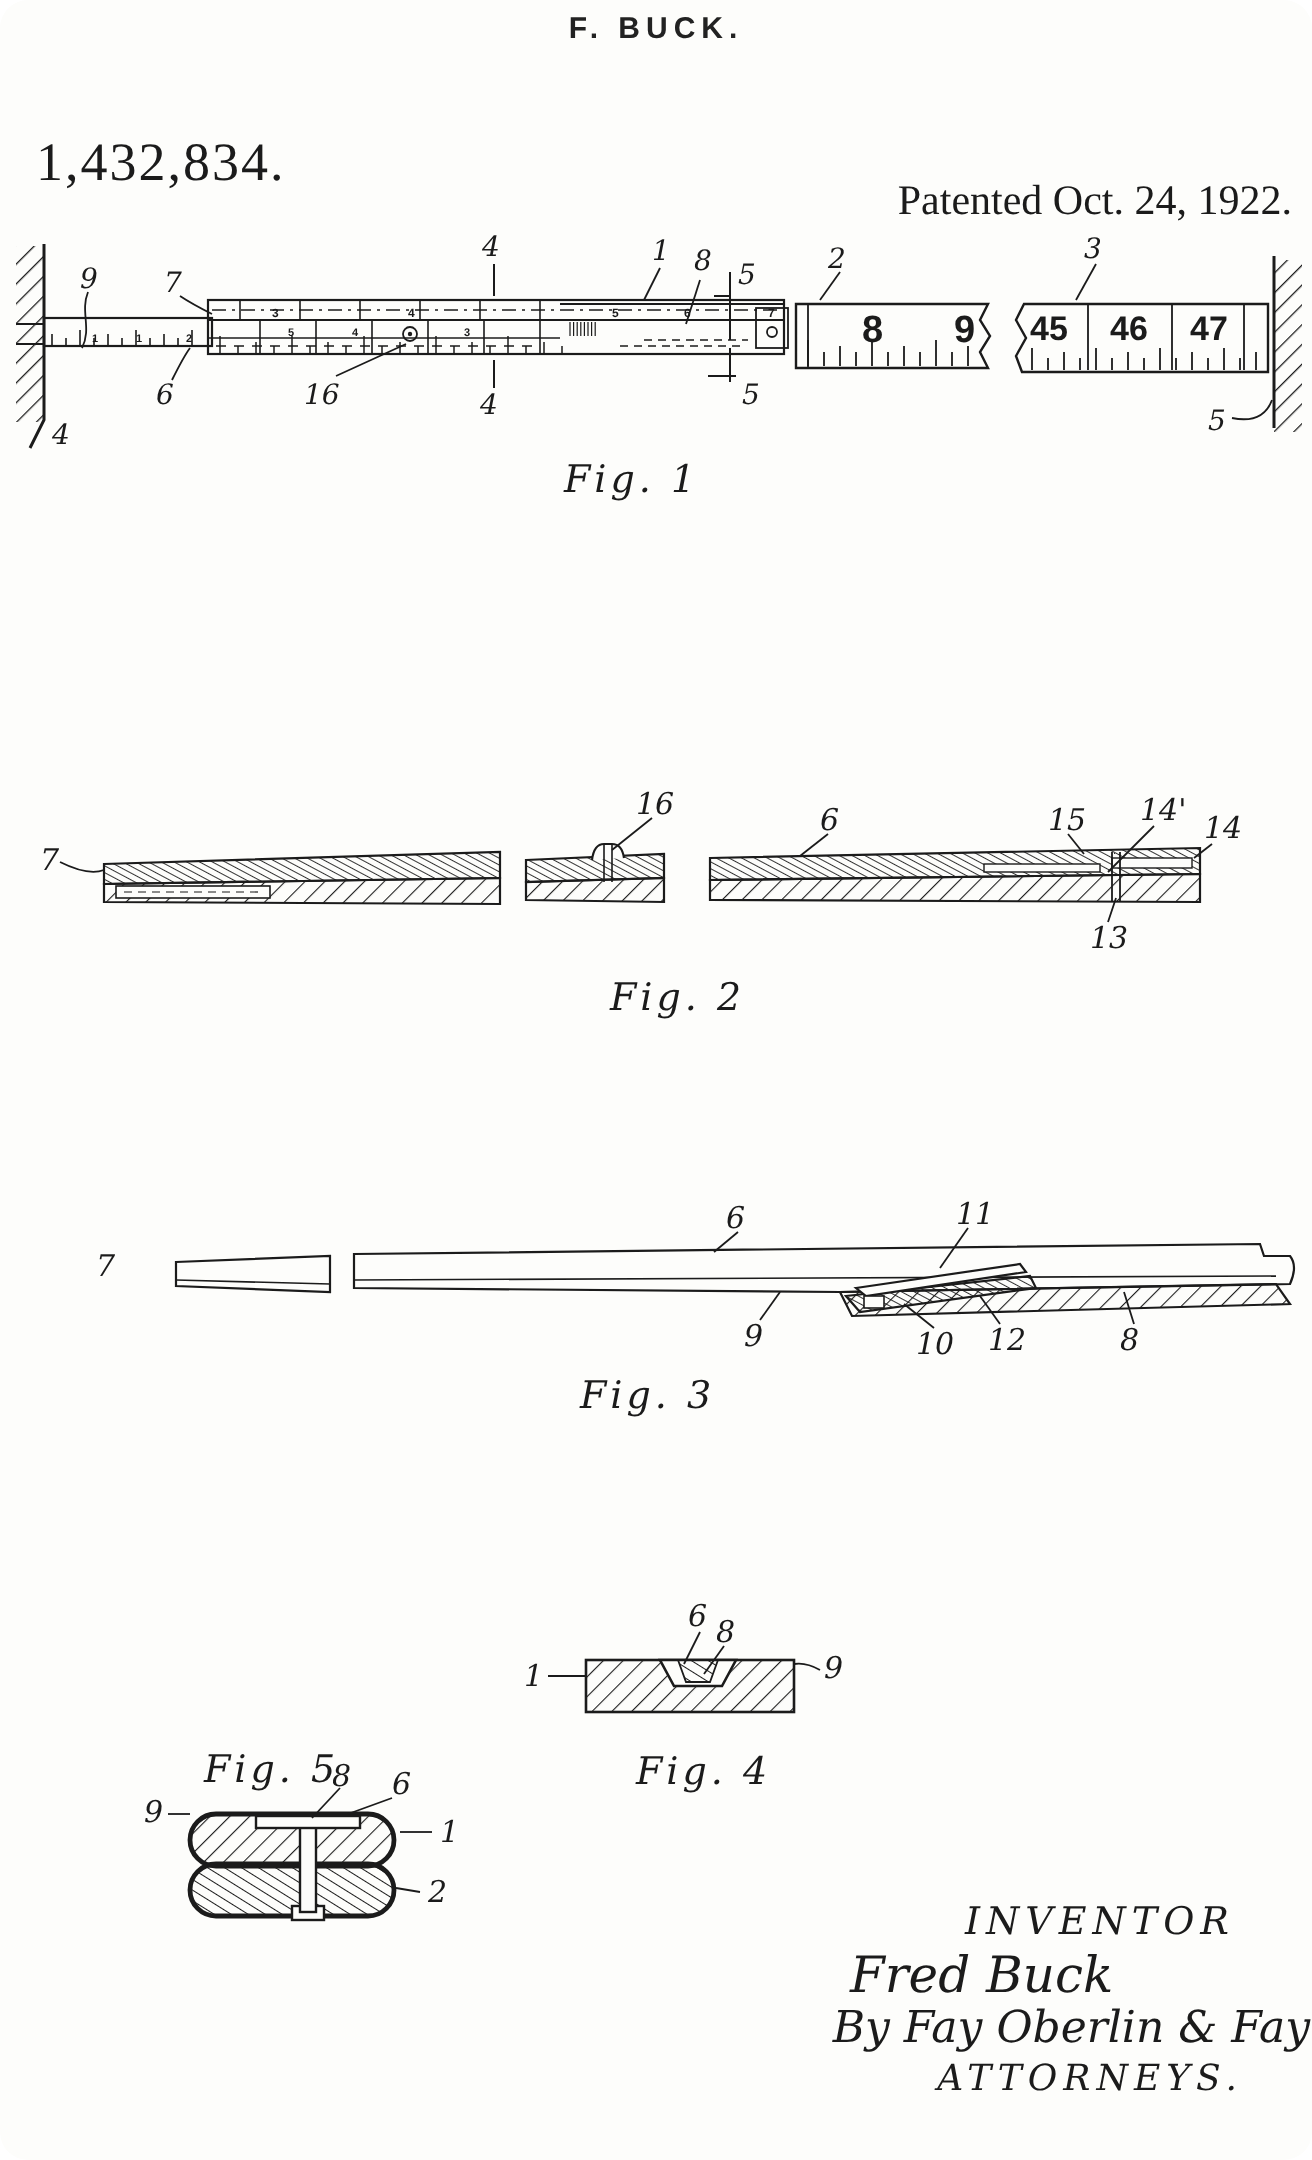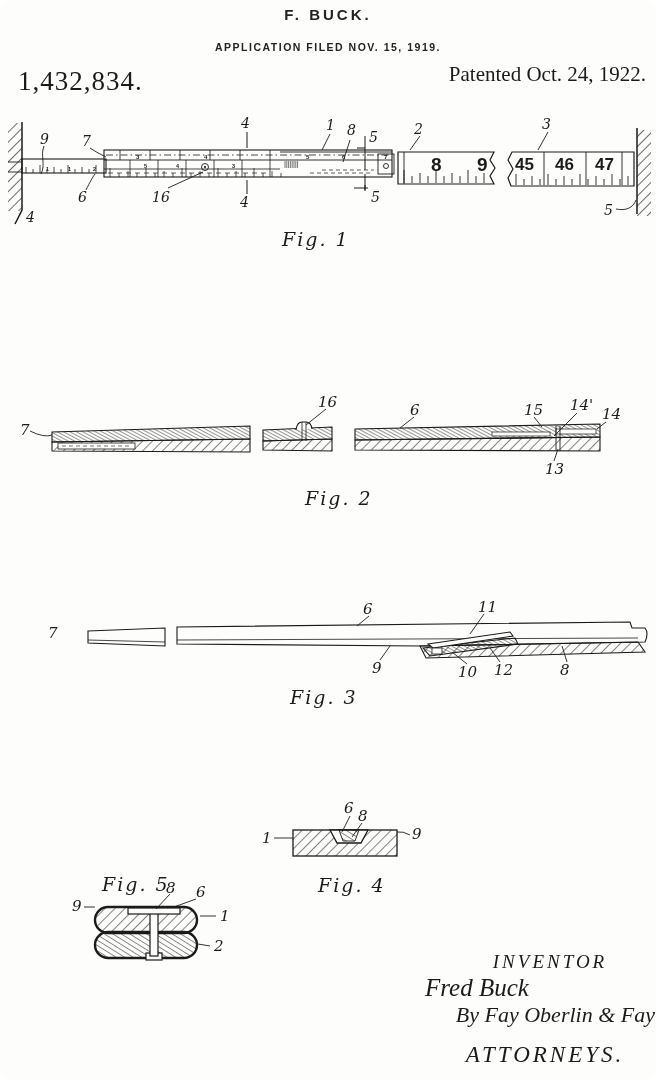--- a/index.html
+++ b/index.html
@@ -7,38 +7,38 @@
     position:relative;width:656px;height:1080px;background:#fdfdfb;
     font-family:"Liberation Serif",serif;color:#1b1b1b;overflow:hidden;border-radius:14px;
   }
   .hdr{position:absolute;left:0;width:656px;text-align:center;
        font-family:"Liberation Sans",sans-serif;font-weight:bold;color:#222;}
   .hdr-inventor{top:6px;font-size:15px;letter-spacing:3px;}
   .hdr-title{top:25px;font-size:12px;letter-spacing:2.5px;}
   .hdr-app{top:41px;font-size:10.5px;letter-spacing:1.5px;}
   .patnum{position:absolute;left:18px;top:66px;font-size:27px;font-weight:normal;
           font-family:"Liberation Serif",serif;letter-spacing:1px;}
-  .patdate{position:absolute;right:10px;top:62px;font-size:21px;
+  .patdate{position:absolute;right:10px;top:88px;font-size:21px;
            font-family:"Liberation Serif",serif;}
   svg{position:absolute;left:0;}
   svg text{fill:#1b1b1b;}
   .ref{font-family:"DejaVu Serif",serif;font-style:italic;font-size:14px;}
   .ref15{font-family:"DejaVu Serif",serif;font-style:italic;font-size:15px;}
   .tiny{font-family:"Liberation Sans",sans-serif;font-size:6px;font-weight:bold;}
   .tiny2{font-family:"Liberation Sans",sans-serif;font-size:5.5px;font-weight:bold;}
   .scale-big{font-family:"Liberation Sans",sans-serif;font-weight:bold;font-size:19px;}
   .scale-med{font-family:"Liberation Sans",sans-serif;font-weight:bold;font-size:17px;}
   .figcap{font-family:"DejaVu Serif",serif;font-style:italic;font-size:19px;letter-spacing:2px;}
   .sig{position:absolute;left:415px;top:952px;width:240px;
        font-family:"DejaVu Serif",serif;font-style:italic;color:#1b1b1b;}
-  .sig div{line-height:1.0;font-family:Liberation Serif, serif;}
+  .sig div{line-height:1.0;}
   .sig-inventor{font-size:19px;letter-spacing:3px;text-align:center;padding-left:30px;}
   .sig-name{font-size:25px;text-align:left;padding-left:10px;margin-top:4px;}
   .sig-by{font-size:22px;text-align:right;margin-top:4px;}
-  .sig-att{font-size:23px;letter-spacing:3px;text-align:center;padding-left:20px;margin-top:17px;}
+  .sig-att{font-size:18px;letter-spacing:3px;text-align:center;padding-left:20px;margin-top:5px;}
 </style>
 </head>
 <body>
 
 <div class="page">
 
   <svg width="0" height="0">
     <defs>
       <pattern id="pWall" width="7" height="7" patternUnits="userSpaceOnUse" patternTransform="rotate(45)">
         <line x1="0" y1="0" x2="0" y2="7" stroke="#1b1b1b" stroke-width="1.3"></line>
@@ -49,21 +49,20 @@
       <pattern id="pBack" width="4.5" height="4.5" patternUnits="userSpaceOnUse" patternTransform="rotate(-58)">
         <line x1="0" y1="0" x2="0" y2="4.5" stroke="#1b1b1b" stroke-width="1"></line>
       </pattern>
       <pattern id="pDense" width="3" height="3" patternUnits="userSpaceOnUse" patternTransform="rotate(-62)">
         <line x1="0" y1="0" x2="0" y2="3" stroke="#1b1b1b" stroke-width="0.9"></line>
       </pattern>
     </defs>
   </svg>
 
   <div class="hdr hdr-inventor">F. BUCK.</div>
-  <div class="hdr hdr-app">APPLICATION FILED NOV. 15, 1919.</div>
   <div class="patnum">1,432,834.</div>
   <div class="patdate">Patented Oct. 24, 1922.</div>
 
   <svg style="top:110px" width="656" height="150" viewBox="0 0 656 150">
     <g stroke="#1b1b1b" fill="none" stroke-width="1.1">
 
       <rect x="8" y="13" width="14" height="88" fill="url(#pWall)" stroke="none"></rect>
       <path d="M22 12 V100 L15 114" stroke-width="1.5"></path>
       <path d="M8 52 H22 M8 62 H22" stroke-width="0.9"></path>
 

